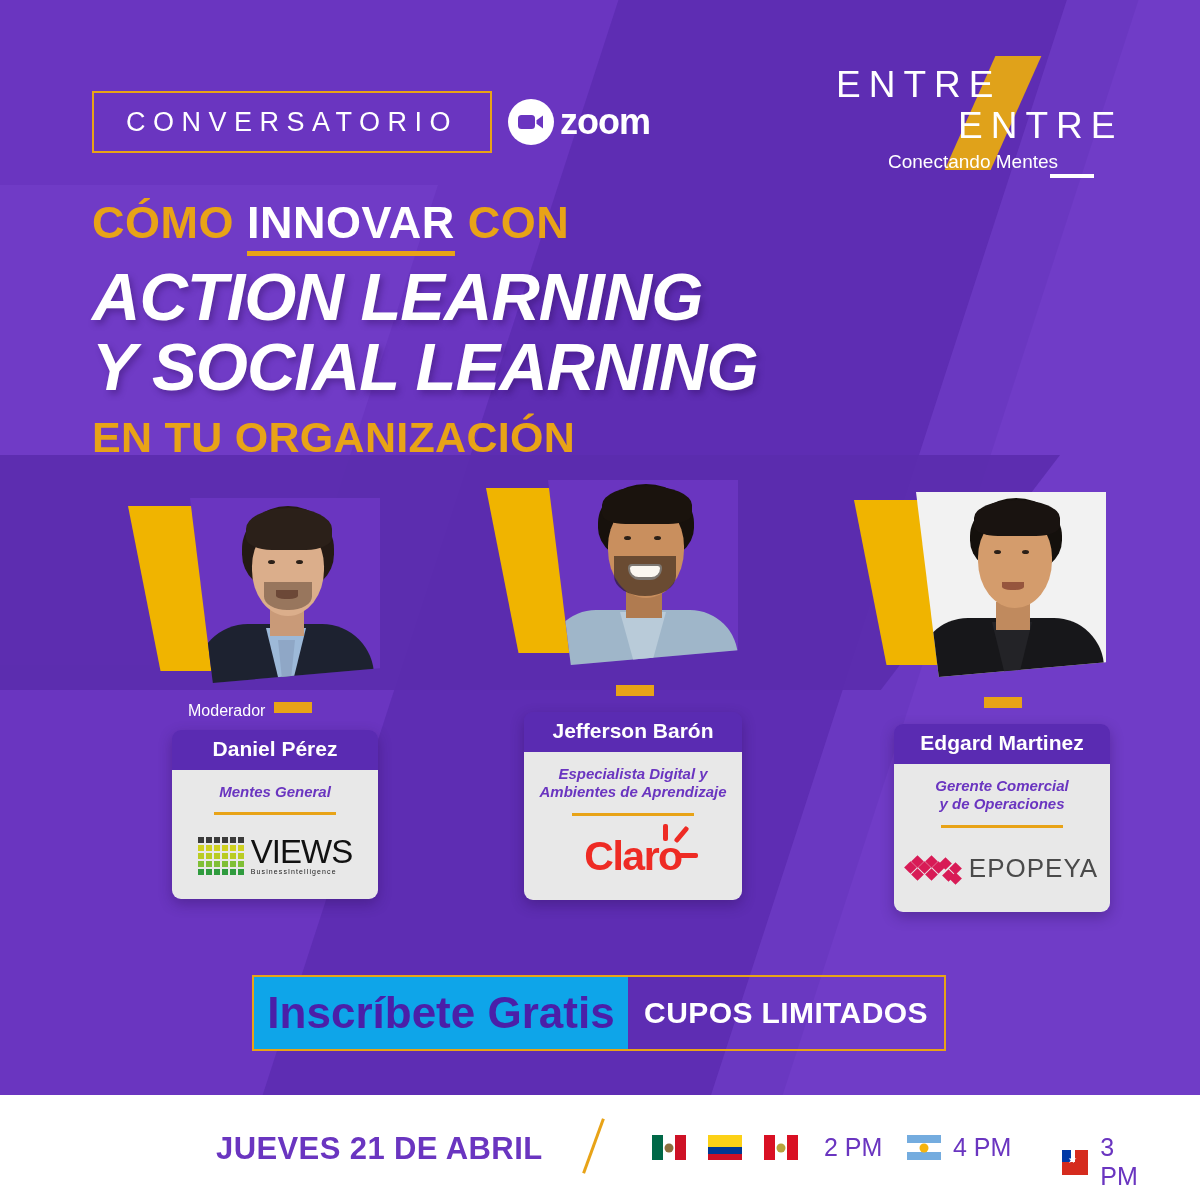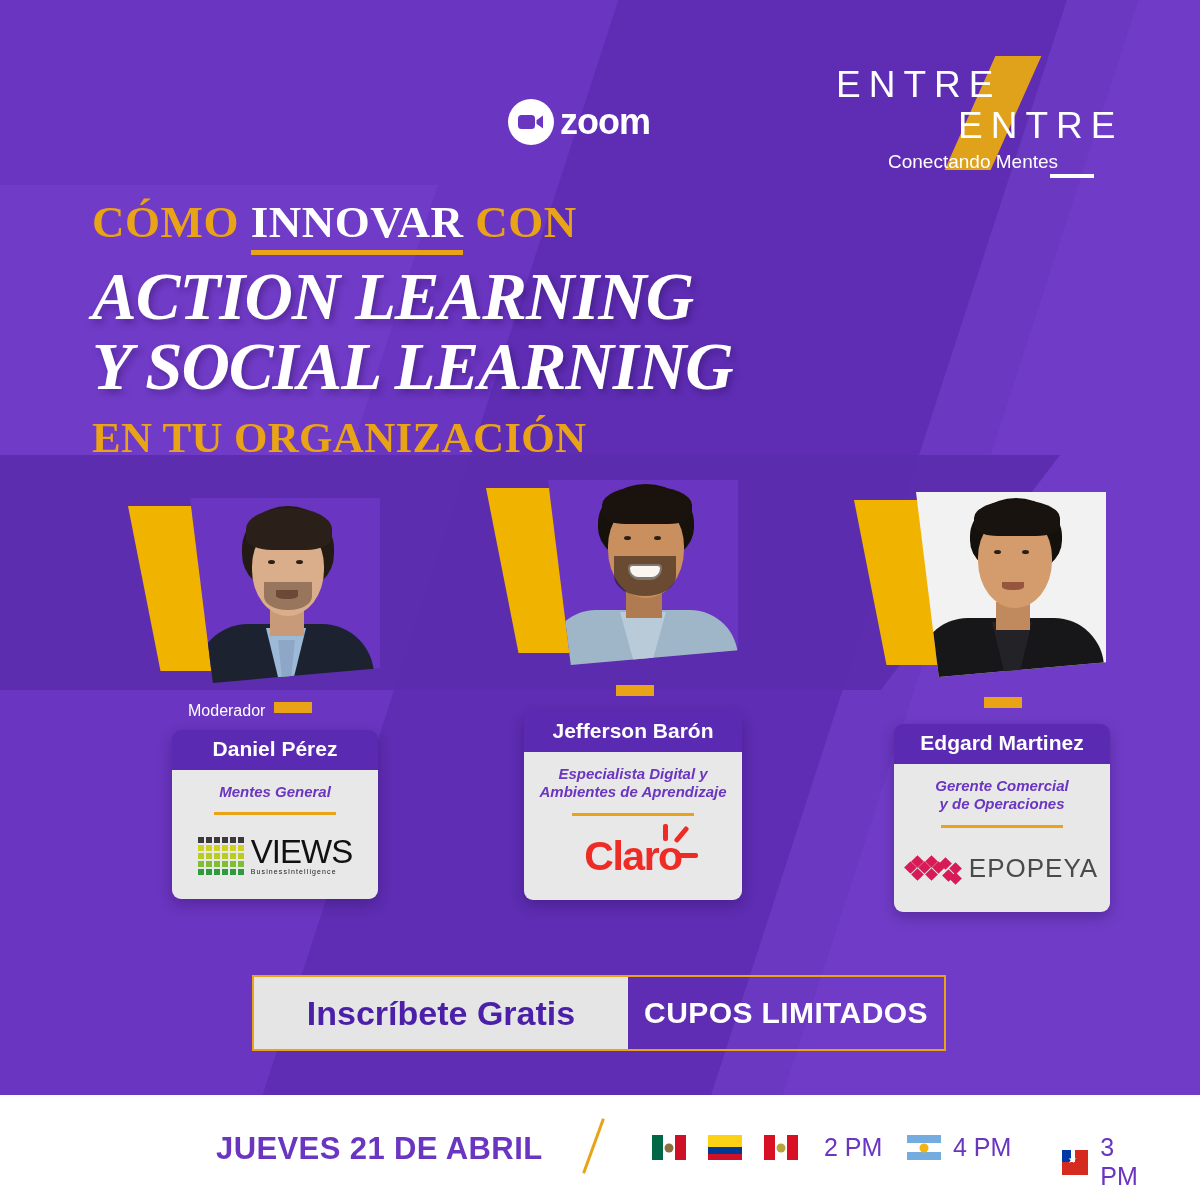--- a/index.html
+++ b/index.html
@@ -64,21 +64,21 @@
   }
   .ep-tagline {
     position:absolute; left:70px; top:93px; color:#FFFFFF;
     font-size:19px; font-weight:400;
   }
   .ep-tag-underline {
     position:absolute; left:232px; top:116px; width:44px; height:4px; background:#FFFFFF;
   }
 
   
-  .headline { position:absolute; left:92px; top:200px; width:760px;font-family:Liberation Serif, serif; }
+  .headline { position:absolute; left:92px; top:200px; width:760px; }
   .hl-1 {
     font-size:45px; font-weight:700; letter-spacing:.5px; line-height:1.02;
     color:#E8A317; white-space:nowrap;
   }
   .hl-1 .wh { color:#FFFFFF; border-bottom:5px solid #E8A317; padding-bottom:3px; }
   .hl-big {
     font-size:67px; font-weight:700; font-style:italic; color:#FFFFFF;
     line-height:1.04; letter-spacing:-1px; white-space:nowrap;
     text-shadow:3px 4px 6px rgba(40,10,80,.35);
   }
@@ -159,22 +159,22 @@
   .epo-mark { position:relative; width:52px; height:32px; }
   .epo-mark i { position:absolute; background:#D81B56; width:9px; height:9px; transform:rotate(45deg); }
   .epo-word { font-size:26px; color:#4A4A4A; letter-spacing:1px; }
 
   
   .cta {
     position:absolute; left:252px; top:975px; width:694px; height:76px;
     border:2px solid #E8A317; display:flex;
   }
   .cta-gold {
-    width:374px; background:#e5e5e5; display:flex; align-items:center; justify-content:center;
-    color:#4B1FA8; font-size:34px; font-weight:700;
+    width:374px; background:#0ea5e9; display:flex; align-items:center; justify-content:center;
+    color:#4B1FA8; font-size:44px; font-weight:700;
   }
   .cta-purple {
     flex:1; display:flex; align-items:center; justify-content:center;
     color:#FFFFFF; font-size:30px; font-weight:700; letter-spacing:.4px;
   }
 
   
   .footer { position:absolute; left:0; bottom:0; width:1048px; height:105px; }
   .footer-date {
     position:absolute; left:216px; top:36px; color:#6A35C0;
@@ -211,20 +211,23 @@
 
 <div class="poster">
 
   <div class="bg-base"></div>
   <div class="bg-tri-low"></div>
   <div class="bg-band-a"></div>
   <div class="bg-band-b"></div>
   <div class="bg-tri-dark"></div>
   <div class="white-bar"></div>
 
+  <div class="badge">
+    <span class="badge-text">CONVERSATORIO</span>
+  </div>
 
   <div class="zoom-logo">
     <span class="zoom-circle">
       <svg width="26" height="18" viewBox="0 0 26 18">
         <rect x="0" y="2" width="17" height="14" rx="3.5" fill="#6A35C0"></rect>
         <path d="M18.5 7.2 L25 2.4 V15.6 L18.5 10.8 Z" fill="#6A35C0"></path>
       </svg>
     </span>
     <span class="zoom-wordmark">zoom</span>
   </div>

